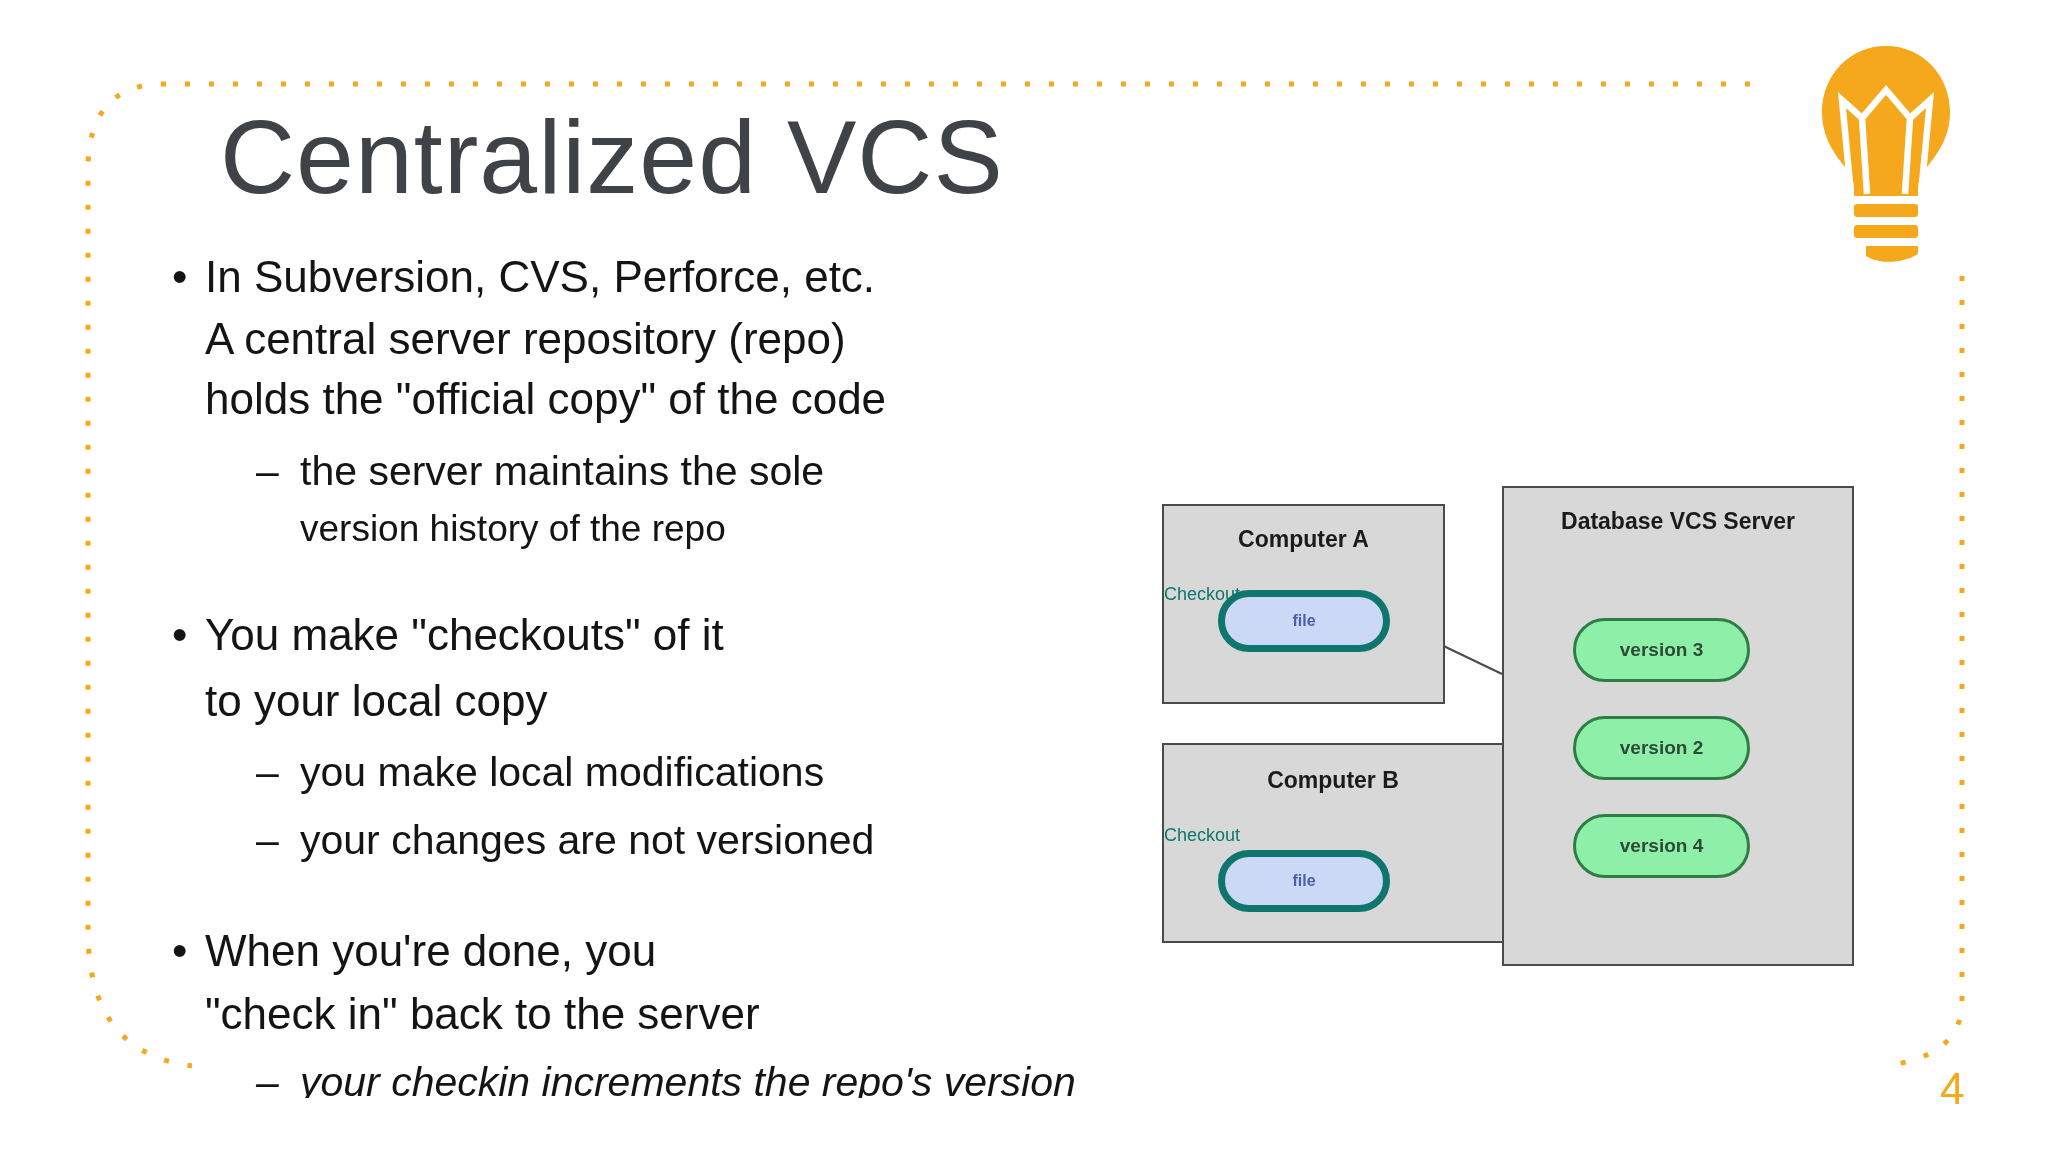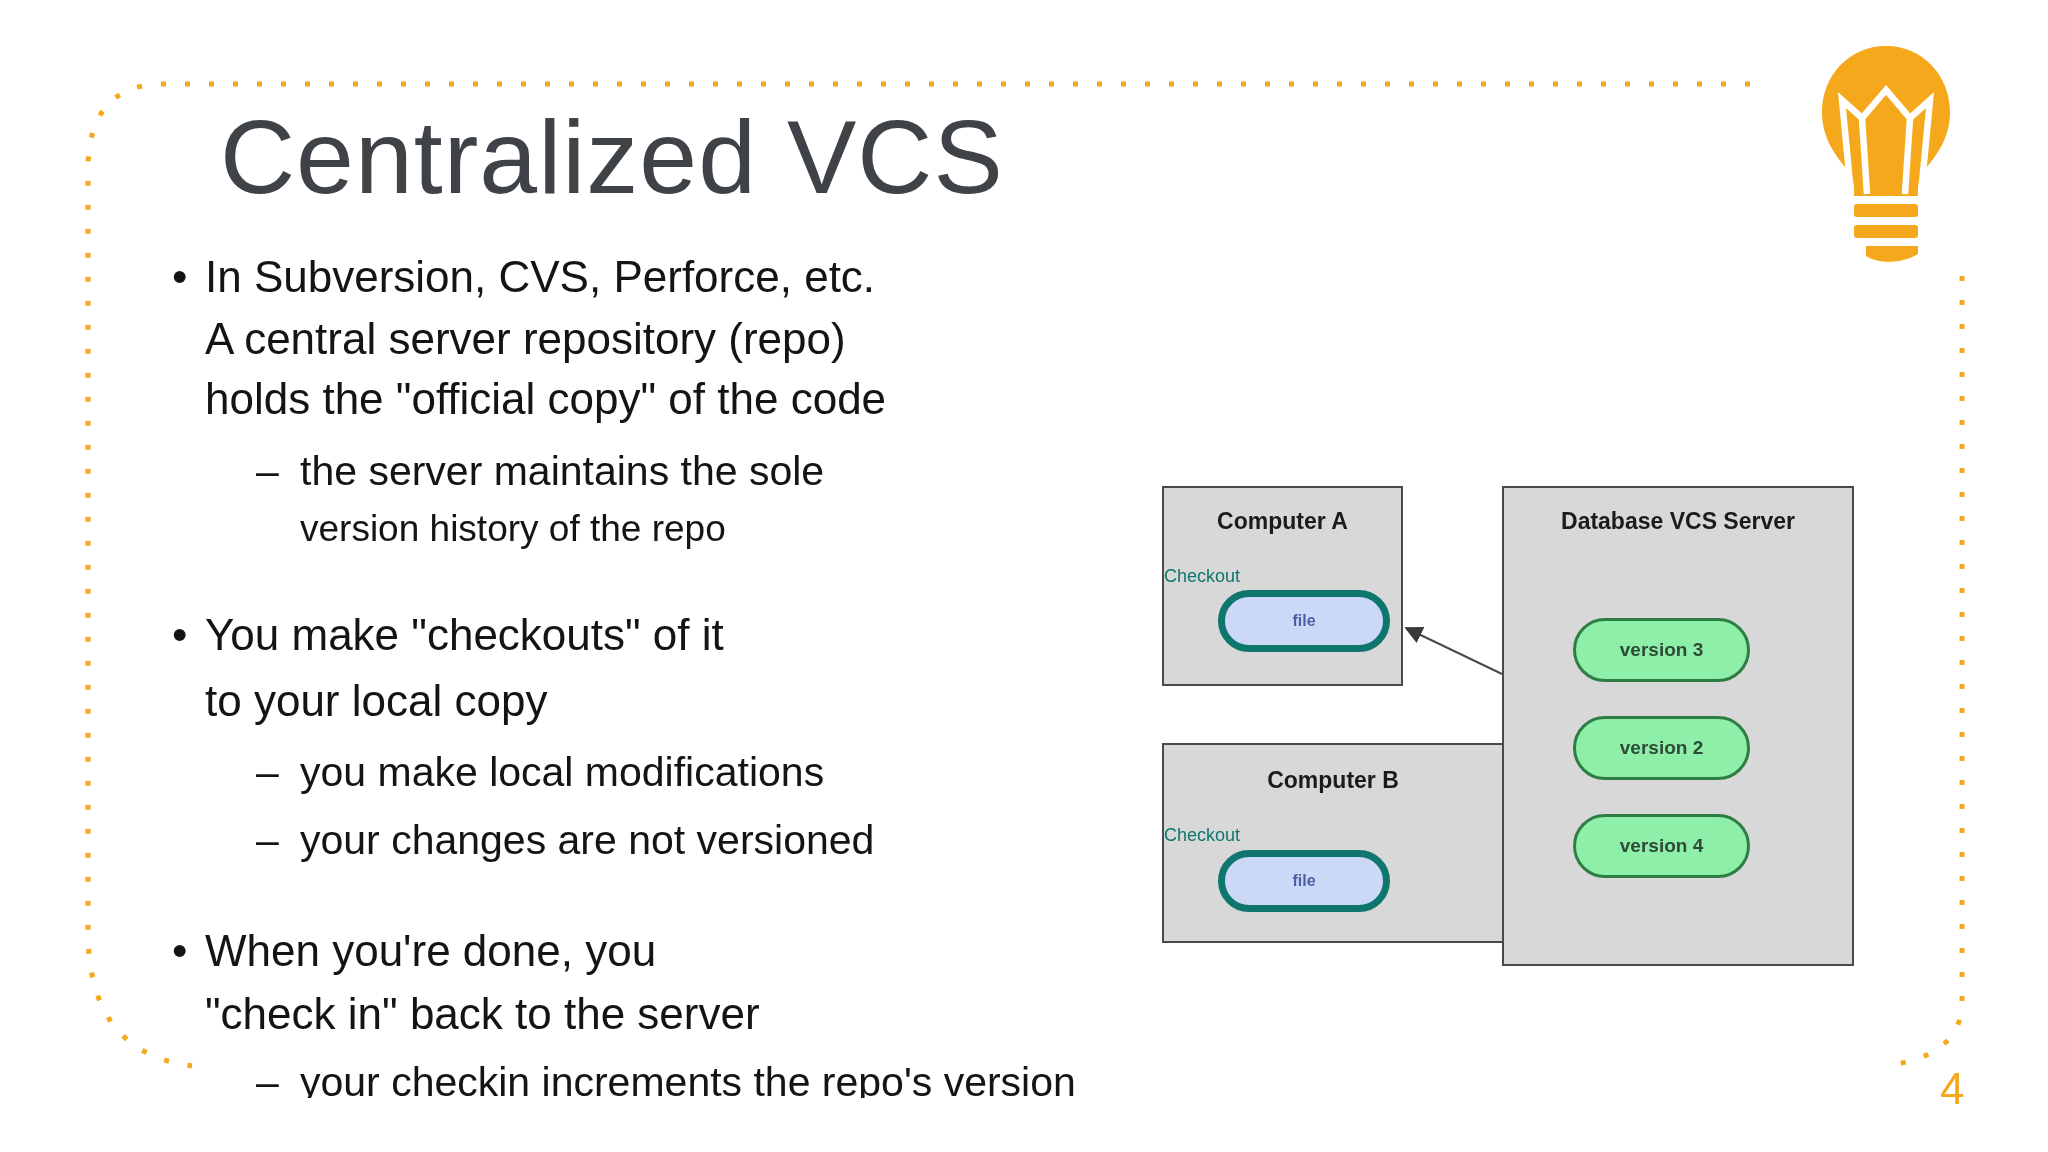--- a/index.html
+++ b/index.html
@@ -19,21 +19,21 @@
     position:absolute;color:#141414;white-space:nowrap;
     font-size:44px;line-height:1.12;
   }
   .line .mk{display:inline-block;width:33px;}
   .line.main{left:172px;}
   .line.cont{left:205px;}
   .line.sub{left:256px;font-size:41px;}
   .line.sub .mk{width:44px;}
   .line.subcont{left:300px;font-size:37px;}
   .clipwrap{position:absolute;left:0;top:1060px;width:1200px;height:38px;overflow:hidden;}
-  .clipwrap .line{top:0;}
+  .clipwrap .line{top:0;font-style:italic;}
   
   .dbox{
     position:absolute;background:#D8D8D8;border:2px solid #4A4A4A;
     box-sizing:border-box;
   }
   .dbox-title{
     position:absolute;left:0;right:0;text-align:center;
     font-weight:bold;font-size:23px;color:#1b1b1b;
   }
   .dbox-sub{
@@ -116,21 +116,21 @@
 <div class="line cont" style="top:676px"><span>to your local copy</span></div>
 <div class="line sub" style="top:750px"><span class="mk">–</span><span>you make local modifications</span></div>
 <div class="line sub" style="top:818px"><span class="mk">–</span><span>your changes are not versioned</span></div>
 
 <div class="line main" style="top:926px"><span class="mk">•</span><span>When you're done, you</span></div>
 <div class="line cont" style="top:989px"><span>"check in" back to the server</span></div>
 <div class="clipwrap">
   <div class="line sub"><span class="mk">–</span><span>your checkin increments the repo's version</span></div>
 </div>
 
-<div class="dbox" style="left:1162px;top:486px;width:241px;height:200px">
+<div class="dbox" style="left:1162px;top:504px;width:283px;height:200px">
   <div class="dbox-title" style="top:20px">Computer A</div>
   <div class="dbox-sub" style="top:78px">Checkout</div>
 </div>
 <div class="pill file" style="left:1218px;top:590px">file</div>
 
 <div class="dbox" style="left:1162px;top:743px;width:342px;height:200px">
   <div class="dbox-title" style="top:22px">Computer B</div>
   <div class="dbox-sub" style="top:80px">Checkout</div>
 </div>
 <div class="pill file" style="left:1218px;top:850px">file</div>

